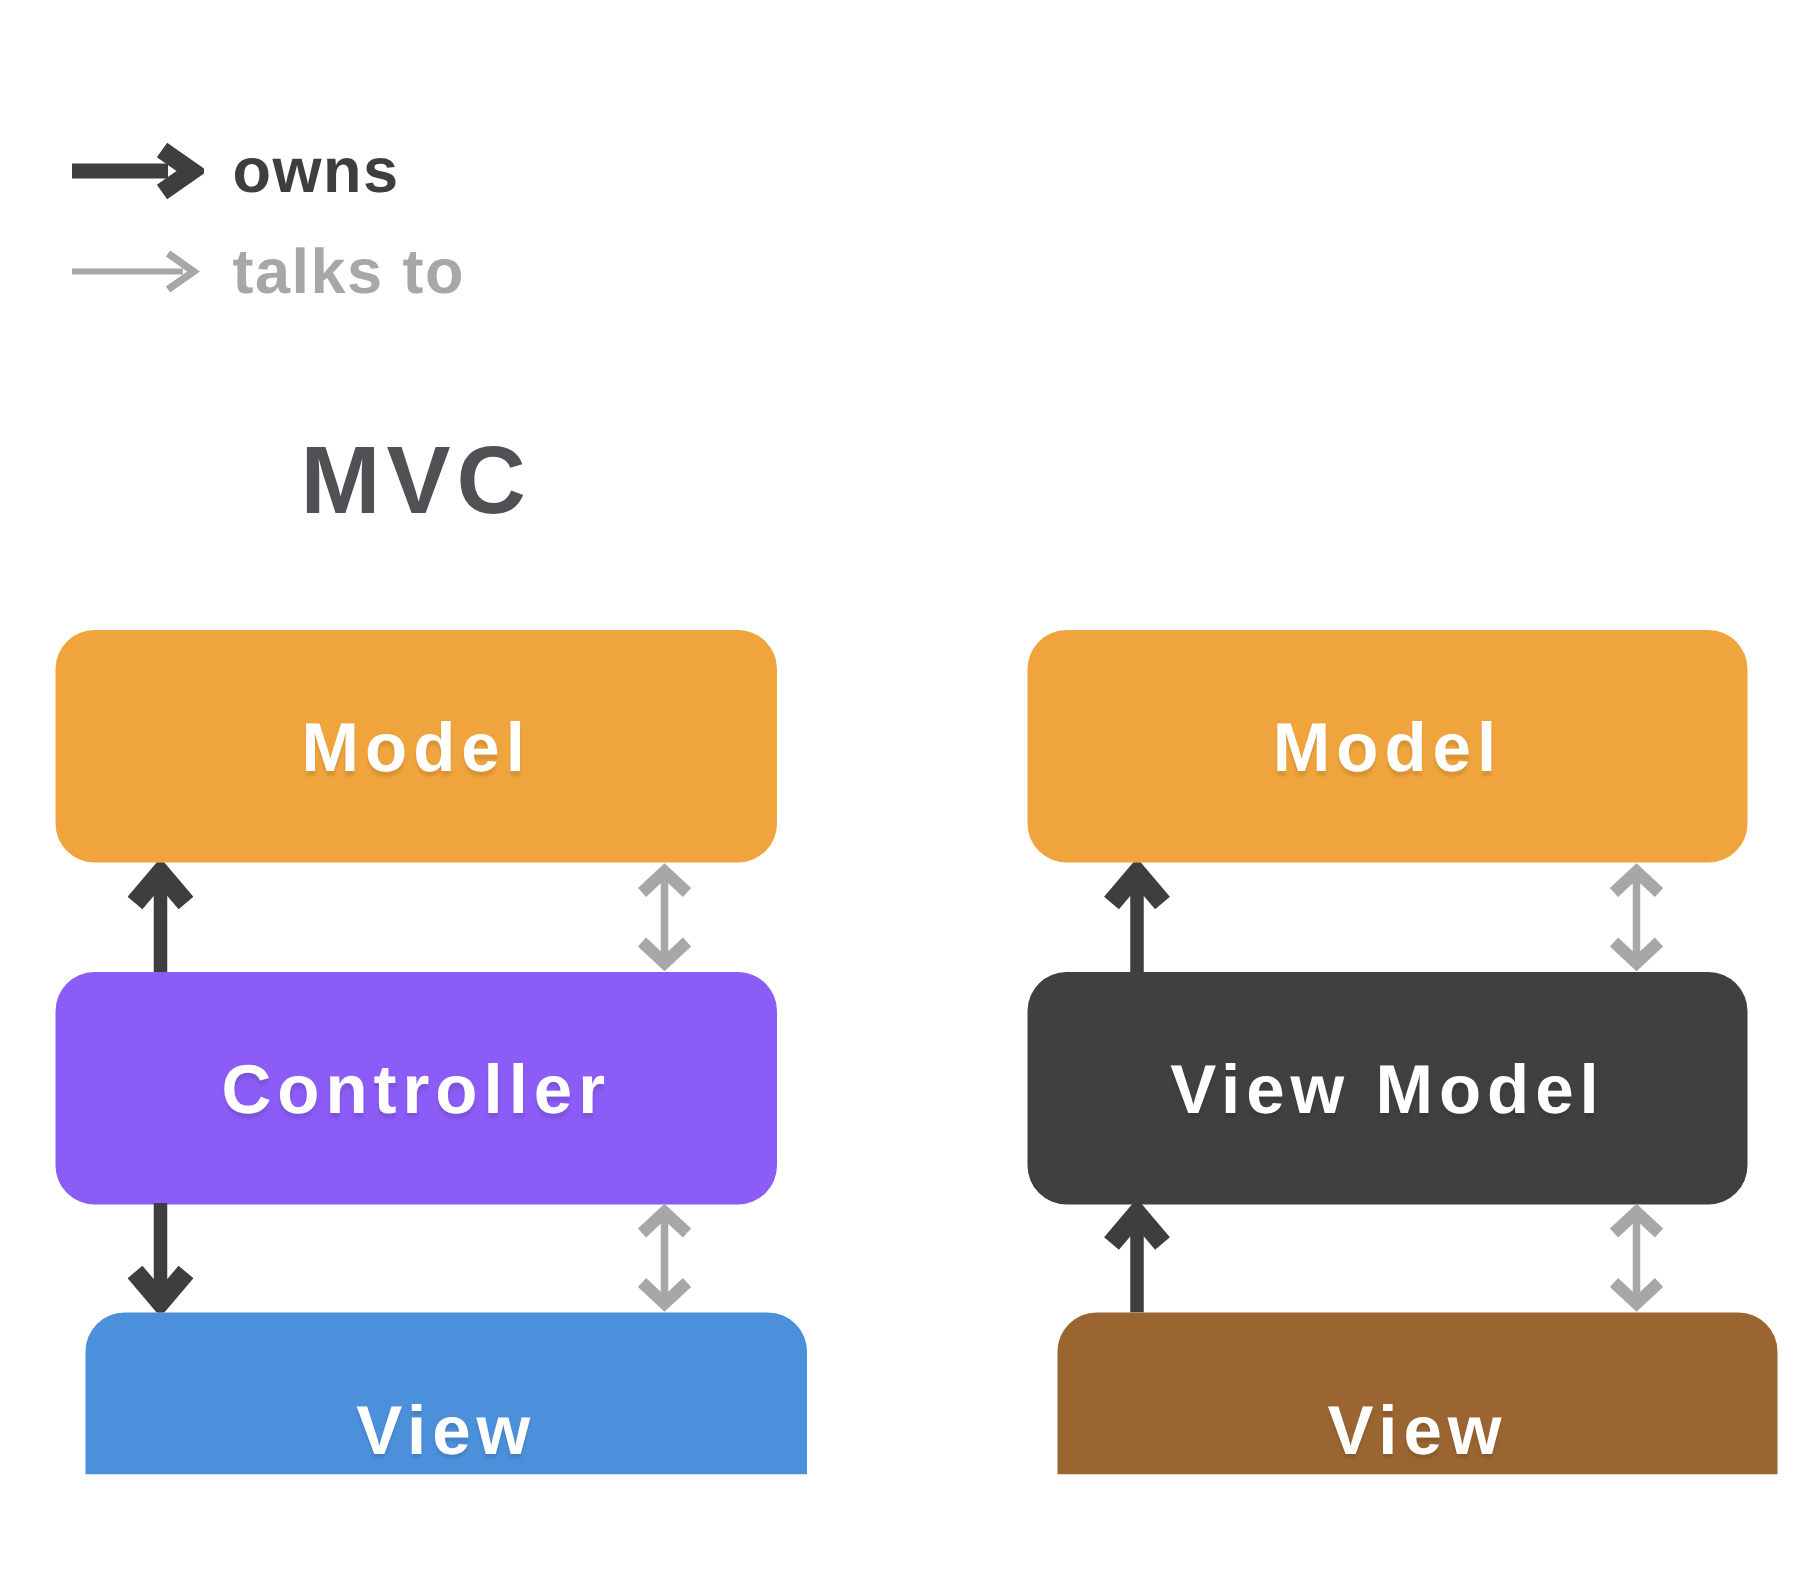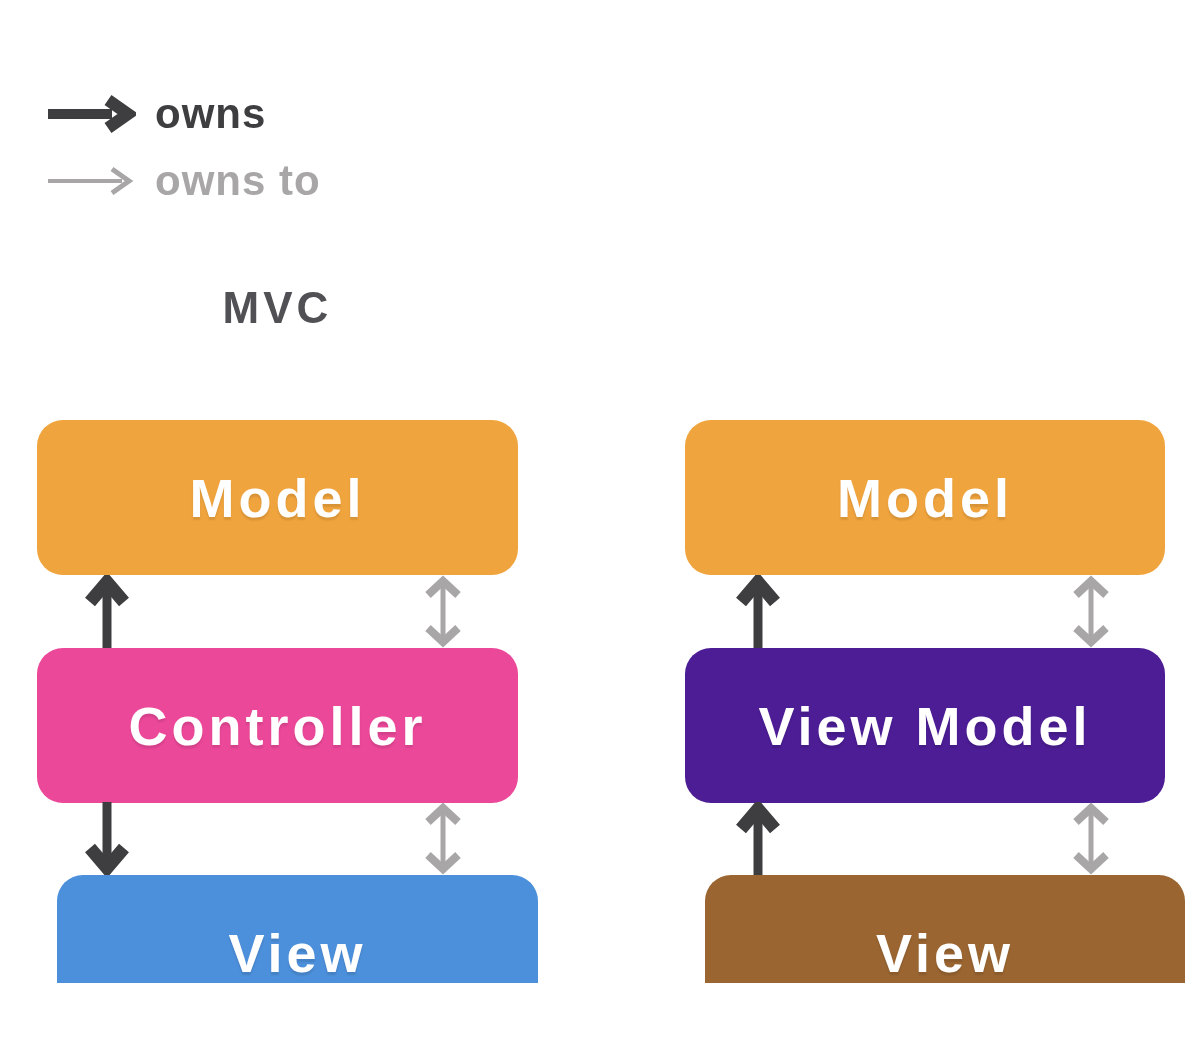--- a/index.html
+++ b/index.html
@@ -42,38 +42,38 @@
     position: absolute;
     top: 0;
     height: 100%;
   }
   .col-title {
     position: absolute;
     top: 283px;
     left: 0;
     width: 100%;
     text-align: center;
-    font-size: 44px;
+    font-size: 64px;
     font-weight: bold;
     letter-spacing: 4px;
     color: var(--title, #515155);
   }
   .box {
     position: absolute;
     left: 0;
     width: 100%;
     height: 155px;
     border-radius: 26px;
     display: flex;
     align-items: center;
     justify-content: center;
   }
   .box-label {
     color: var(--boxtext, #ffffff);
-    font-size: 54px;
+    font-size: 46px;
     font-weight: bold;
     letter-spacing: 4px;
     text-shadow: 0 3px 2px rgba(0,0,0,0.10);
     white-space: nowrap;
   }
   .row-1 { top: 420px; }
   .row-2 { top: 648px; }
   .row-3 { top: 875px; margin-left: 20px; }
 
   
@@ -95,30 +95,30 @@
       <path class="stroke" d="M60 5 L80 19 L60 33" stroke-width="12"></path>
     </svg>
     <span class="legend-label owns-color">owns</span>
   </div>
 
   <div class="legend-row" style="top:162px">
     <svg class="legend-arrow talks-color" width="88" height="38" viewBox="0 0 88 38">
       <line class="stroke" x1="0" y1="19" x2="74" y2="19" stroke-width="4"></line>
       <path class="stroke" d="M64 7 L81 19 L64 31" stroke-width="5"></path>
     </svg>
-    <span class="legend-label talks-color">owns to</span>
+    <span class="legend-label talks-color">talks to</span>
   </div>
 
   <div class="col" style="left:37px;width:481px">
     <div class="col-title">MVC</div>
 
     <div class="box row-1" style="background: rgb(240, 164, 61);">
       <span class="box-label">Model</span>
     </div>
-    <div class="box row-2" style="background: #ec4899;">
+    <div class="box row-2" style="background: #8b5cf6;">
       <span class="box-label">Controller</span>
     </div>
     <div class="box row-3" style="background: rgb(76, 143, 218);">
       <span class="box-label">View</span>
     </div>
 
     <svg class="v-arrow gap-1 dark-x owns-color" width="44" height="73" viewBox="0 0 44 73">
       <line class="stroke" x1="22" y1="10" x2="22" y2="73" stroke-width="9"></line>
       <path class="stroke" d="M5 27 L22 7 L39 27" stroke-width="13"></path>
     </svg>
@@ -139,21 +139,21 @@
       <path class="stroke" d="M5 20 L20 6 L35 20" stroke-width="8"></path>
       <path class="stroke" d="M5 53 L20 67 L35 53" stroke-width="8"></path>
     </svg>
   </div>
 
   <div class="col" style="left:685px;width:480px">
 
     <div class="box row-1" style="background: rgb(240, 164, 61);">
       <span class="box-label">Model</span>
     </div>
-    <div class="box row-2" style="background: #4c1d95;">
+    <div class="box row-2" style="background: #404040;">
       <span class="box-label">View Model</span>
     </div>
     <div class="box row-3" style="background: rgb(154, 101, 49);">
       <span class="box-label">View</span>
     </div>
 
     <svg class="v-arrow gap-1 dark-x owns-color" style="left:51px" width="44" height="73" viewBox="0 0 44 73">
       <line class="stroke" x1="22" y1="10" x2="22" y2="73" stroke-width="9"></line>
       <path class="stroke" d="M5 27 L22 7 L39 27" stroke-width="13"></path>
     </svg>

